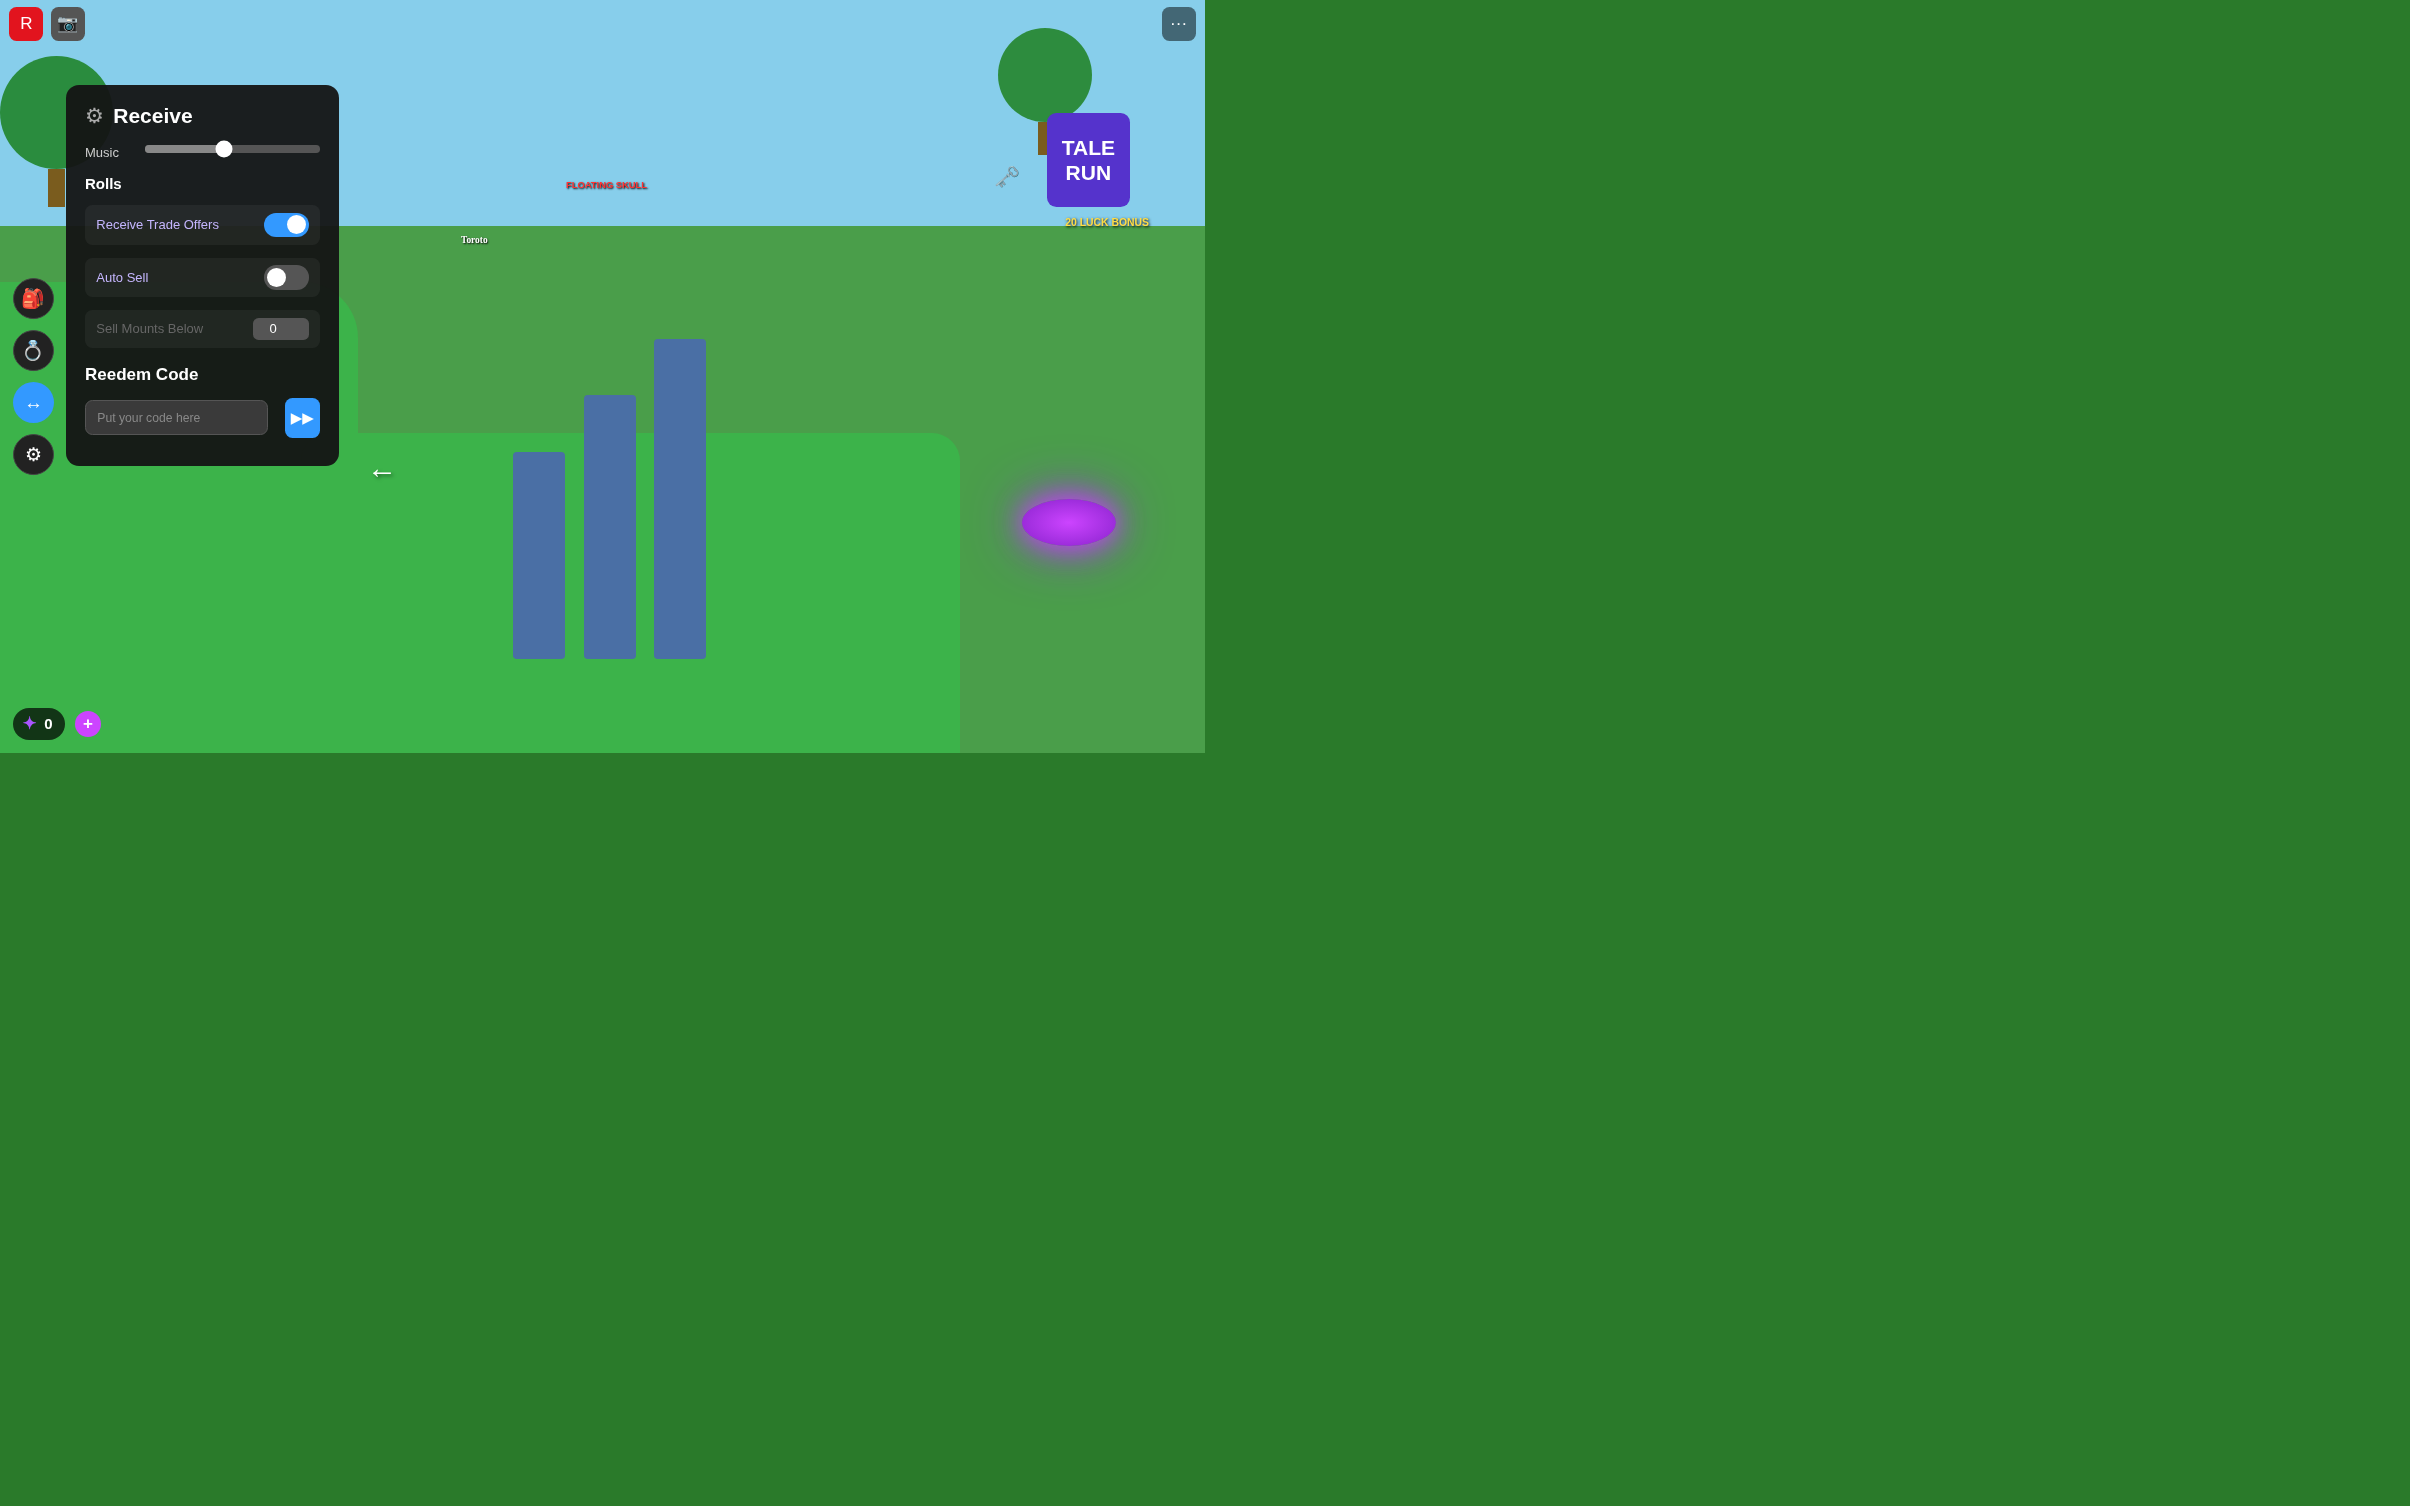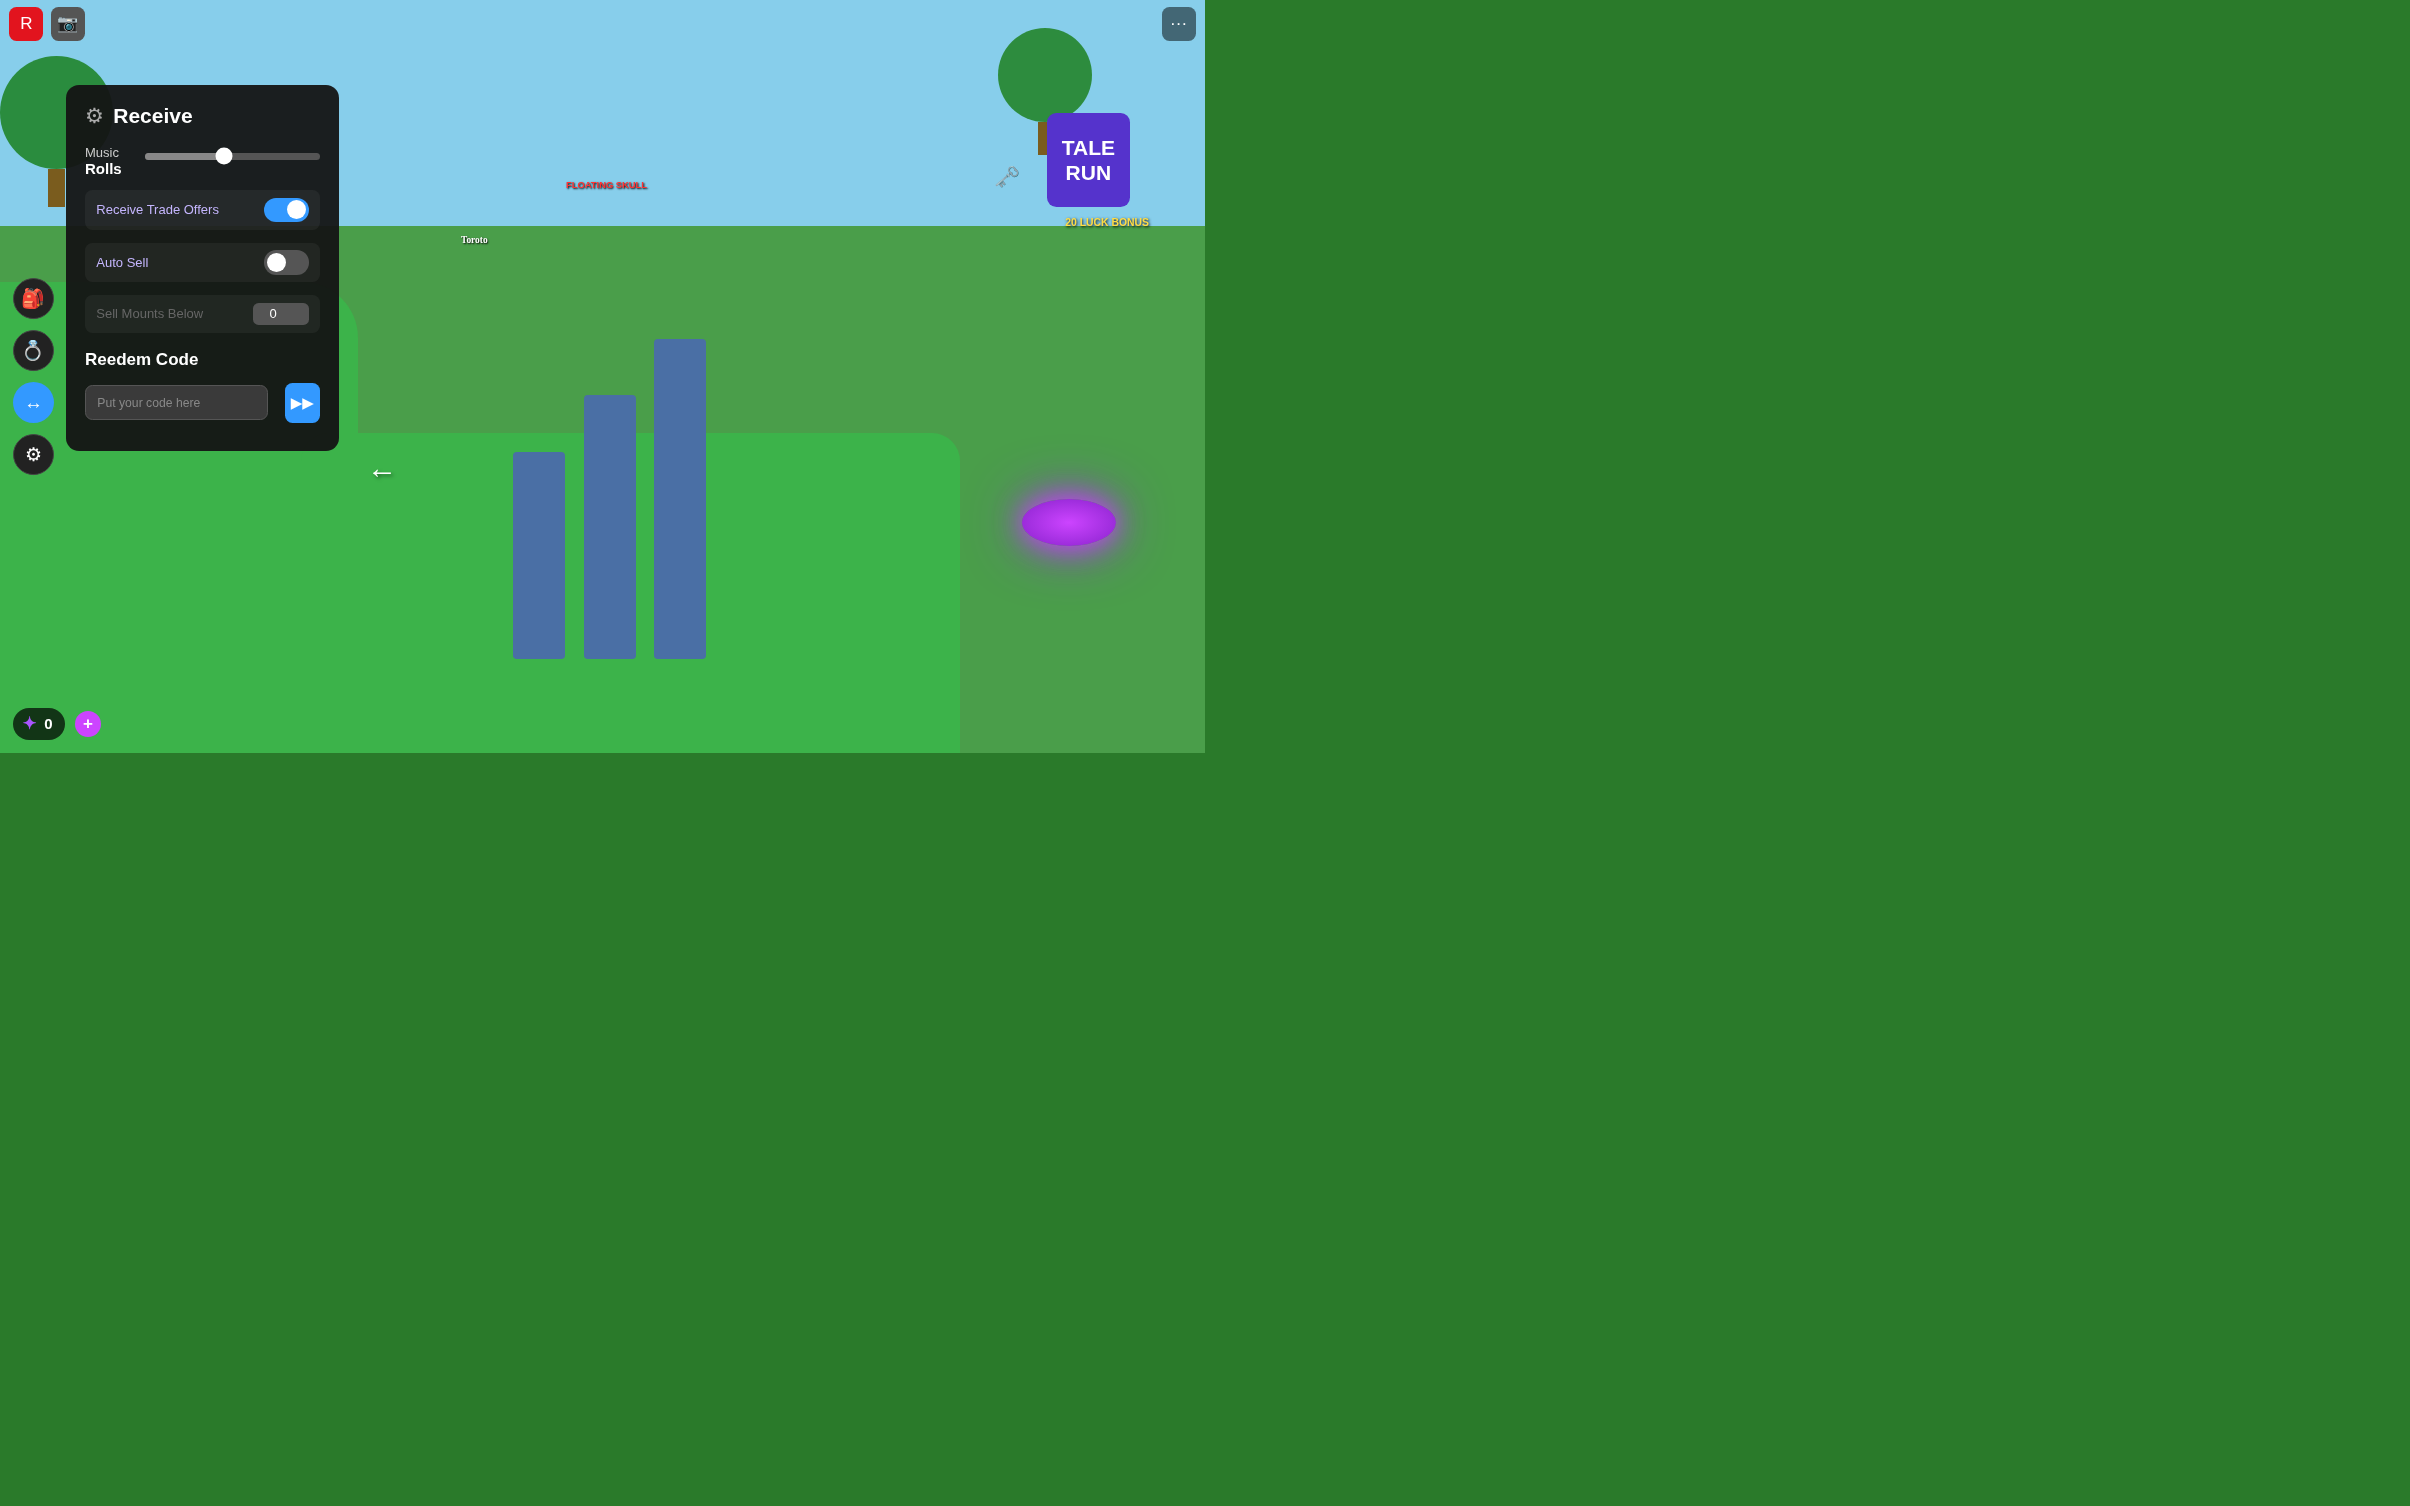--- a/index.html
+++ b/index.html
@@ -188,22 +188,23 @@
 
     .settings-title {
       font-size: 21px;
       font-weight: bold;
       color: white;
     }
 
     
     .music-row {
       display: flex;
-      align-items: flex-end;
+      align-items: flex-start;
       gap: 8px;
+      margin-bottom: 15px;
     }
 
     .music-label {
       font-size: 13px;
       color: #ccc;
       width: 52px;
       flex-shrink: 0;
     }
 
     .slider-container {

